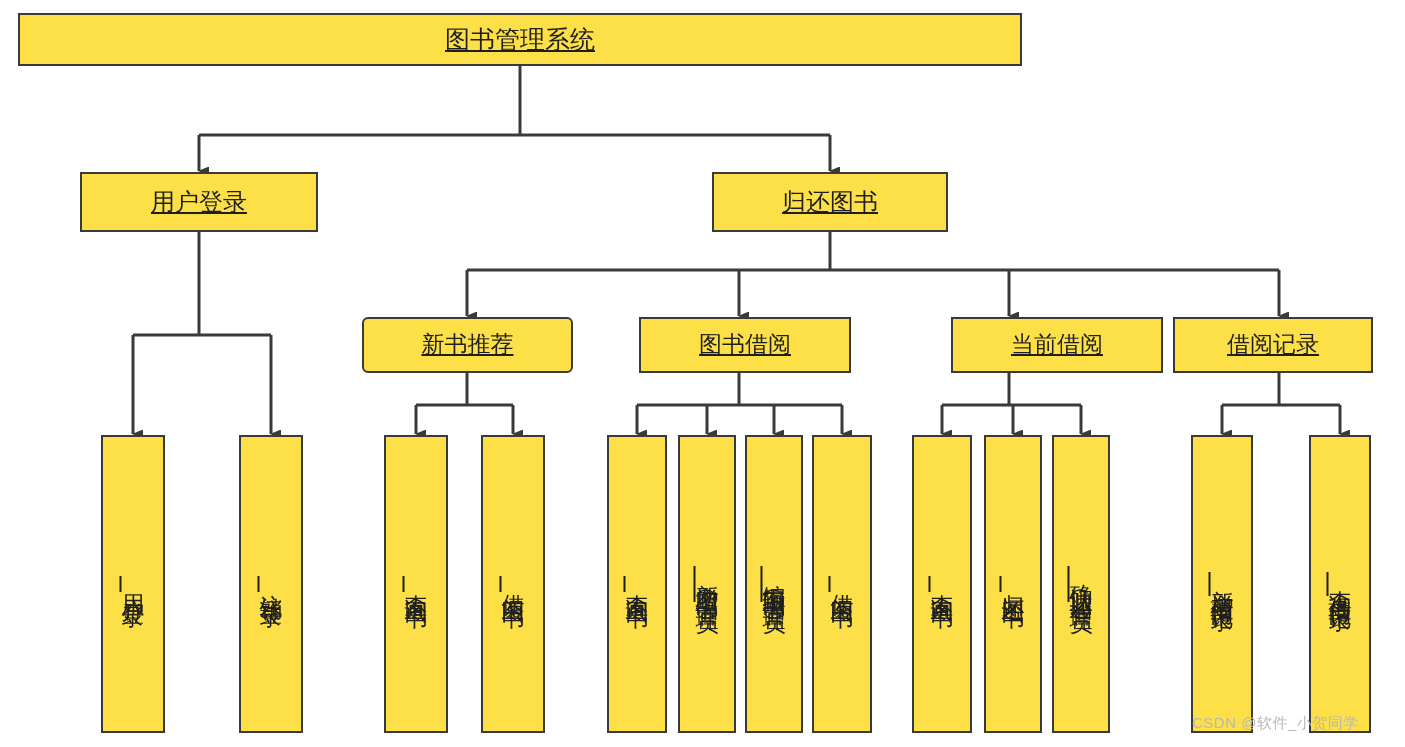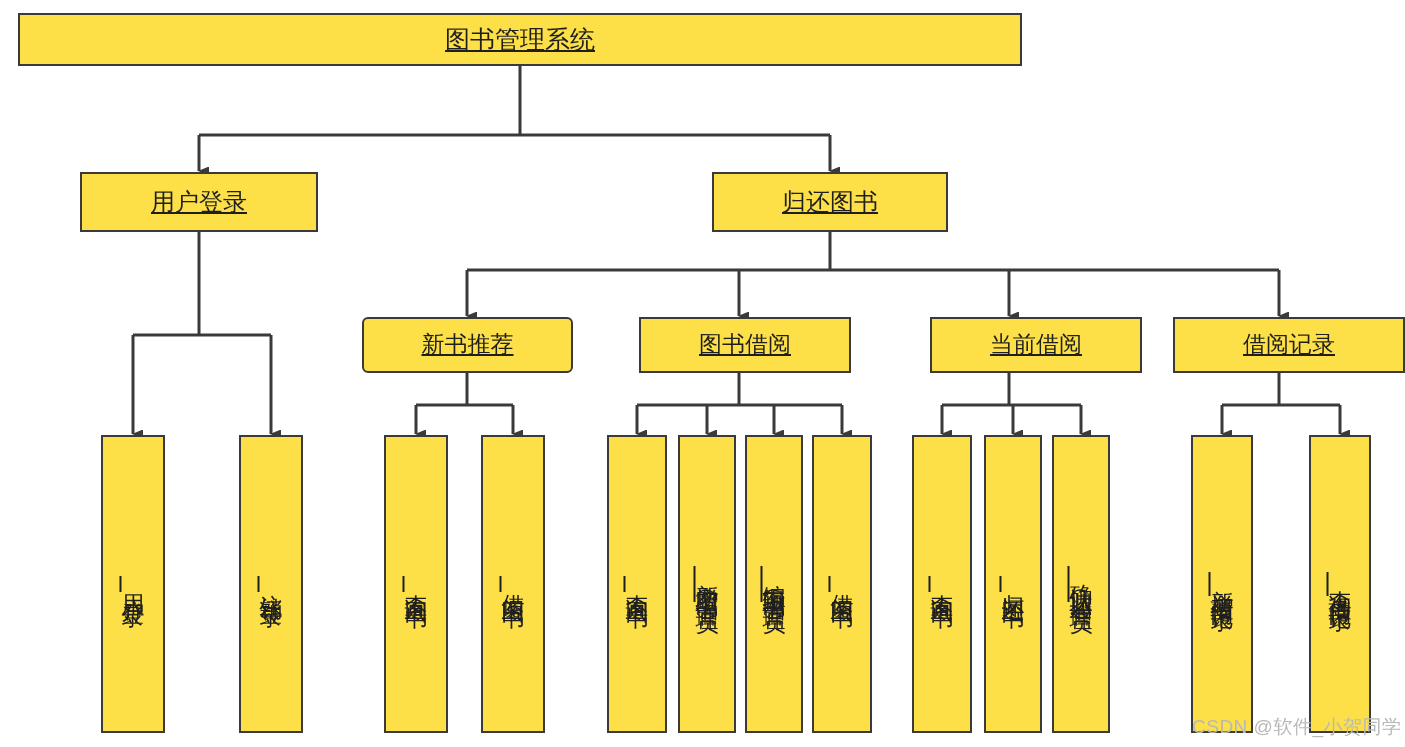--- a/index.html
+++ b/index.html
@@ -55,21 +55,21 @@
   }
   .node.leaf .vtext {
     writing-mode: vertical-rl;
     text-orientation: upright;
     letter-spacing: 4px;
     line-height: 1;
     white-space: nowrap;
   }
   .watermark {
     position: absolute;
-    font-size: 19px;
+    font-size: 15px;
     color: #b8b8b8;
     white-space: nowrap;
     letter-spacing: 0.5px;
   }
 </style>
 </head>
 <body>
 
 <div id="canvas">
   <svg id="wires" viewBox="0 0 1405 747" xmlns="http://www.w3.org/2000/svg">
@@ -124,24 +124,24 @@
       </div>
       <div class="node branch" style="left: 712px; top: 172px; width: 236px; height: 60px;">
         <span>归还图书</span>
       </div>
       <div class="node group" style="left: 362px; top: 317px; width: 211px; height: 56px; border-radius: 6px;">
         <span>新书推荐</span>
       </div>
       <div class="node group" style="left: 633px; top: 317px; width: 212px; height: 56px; margin-left: 6px;">
         <span>图书借阅</span>
       </div>
-      <div class="node group" style="left: 930px; top: 317px; width: 212px; height: 56px;">
+      <div class="node group" style="left: 951px; top: 317px; width: 212px; height: 56px;">
         <span>当前借阅</span>
       </div>
-      <div class="node group" style="left: 1173px; top: 317px; width: 232px; height: 56px; text-align: right;">
+      <div class="node group" style="left: 1173px; top: 317px; width: 200px; height: 56px; text-align: right;">
         <span>借阅记录</span>
       </div>
       <div class="node leaf" style="left: 101px; top: 435px; width: 64px; height: 298px;">
         <span class="vtext">用户登录</span>
       </div>
       <div class="node leaf" style="left: 239px; top: 435px; width: 64px; height: 298px;">
         <span class="vtext">注销登录</span>
       </div>
       <div class="node leaf" style="left: 384px; top: 435px; width: 64px; height: 298px;">
         <span class="vtext">查询图书</span>

